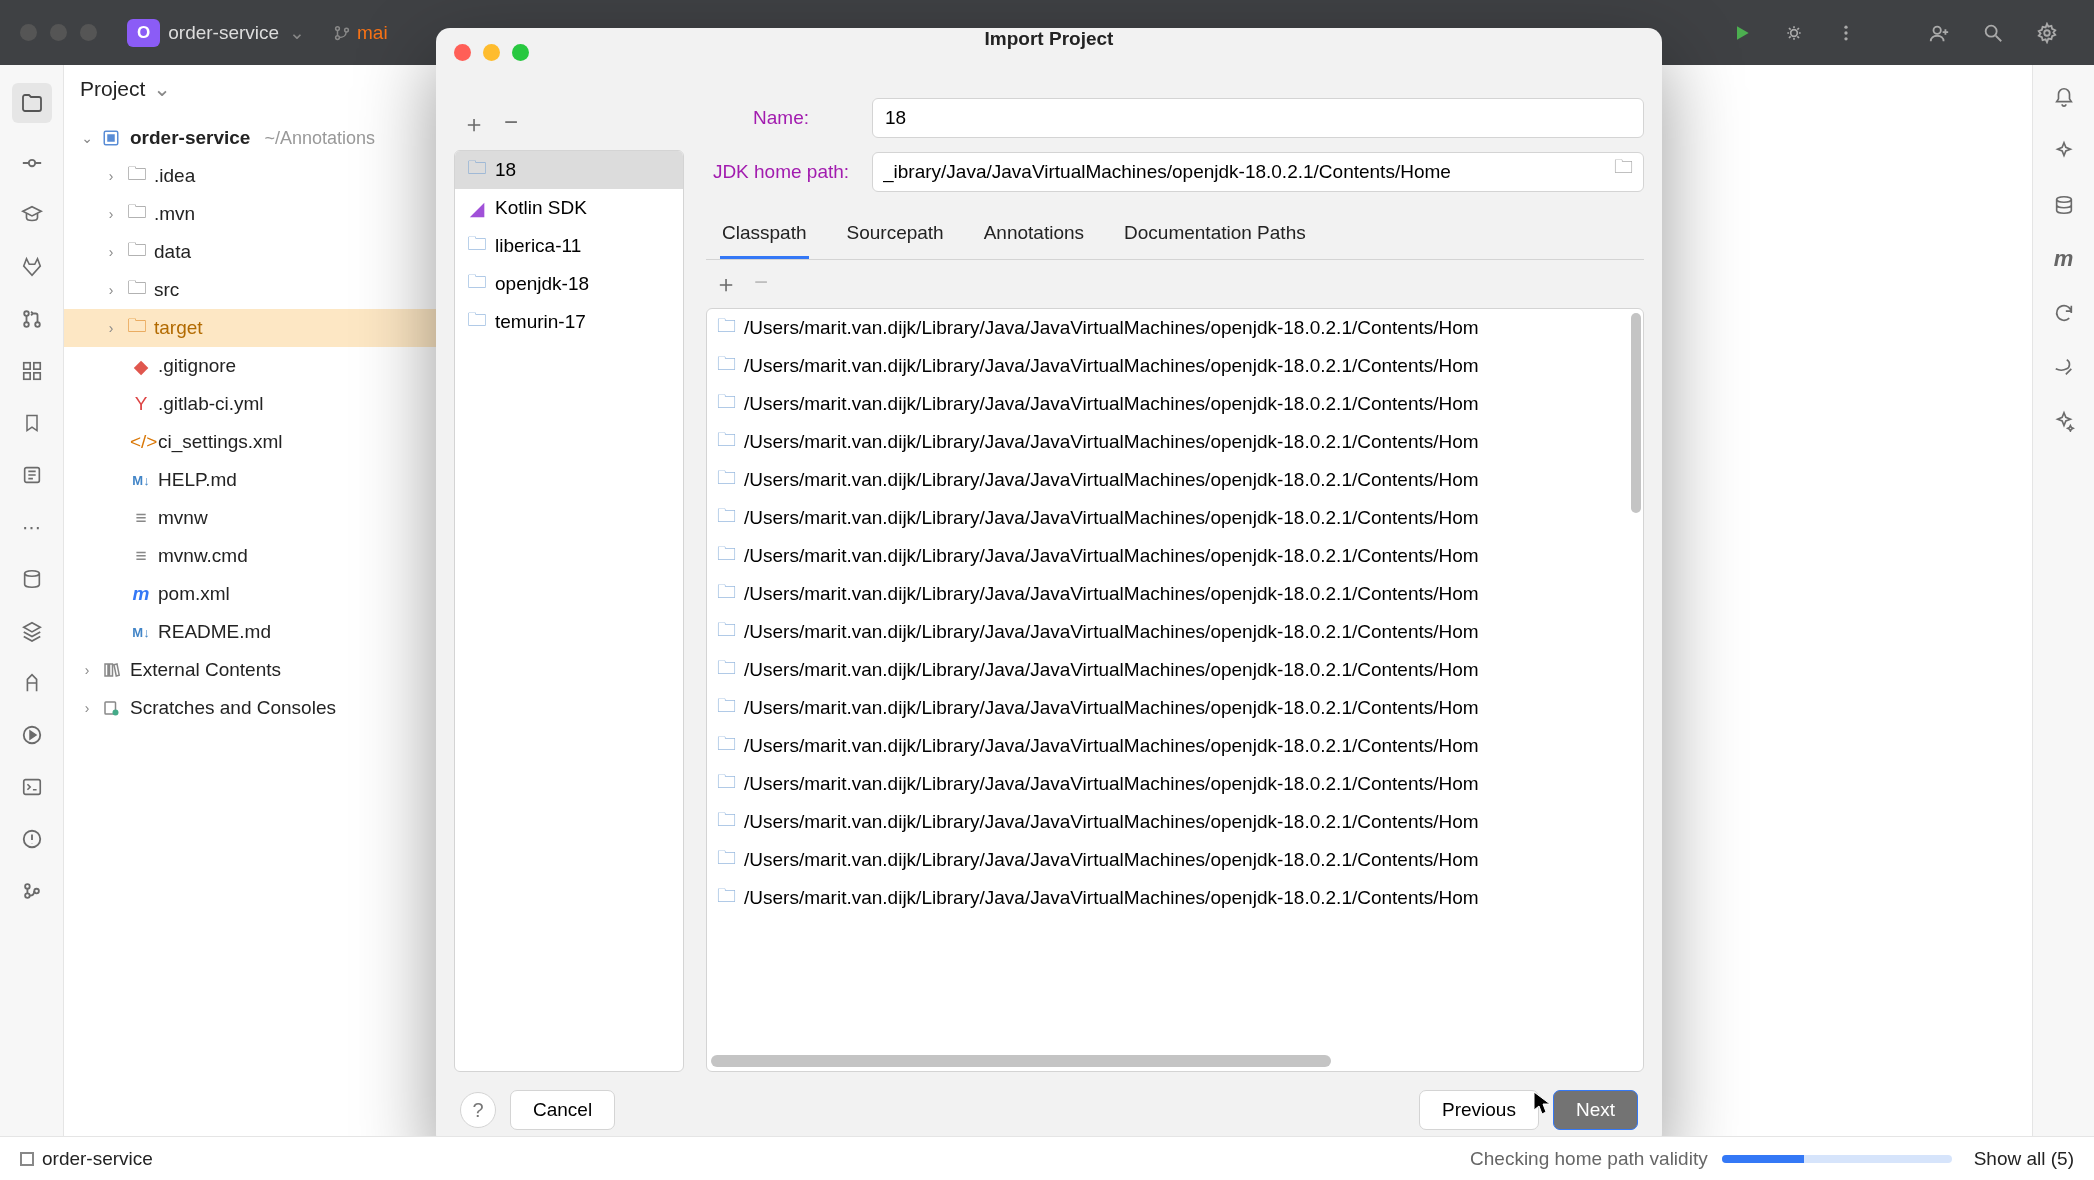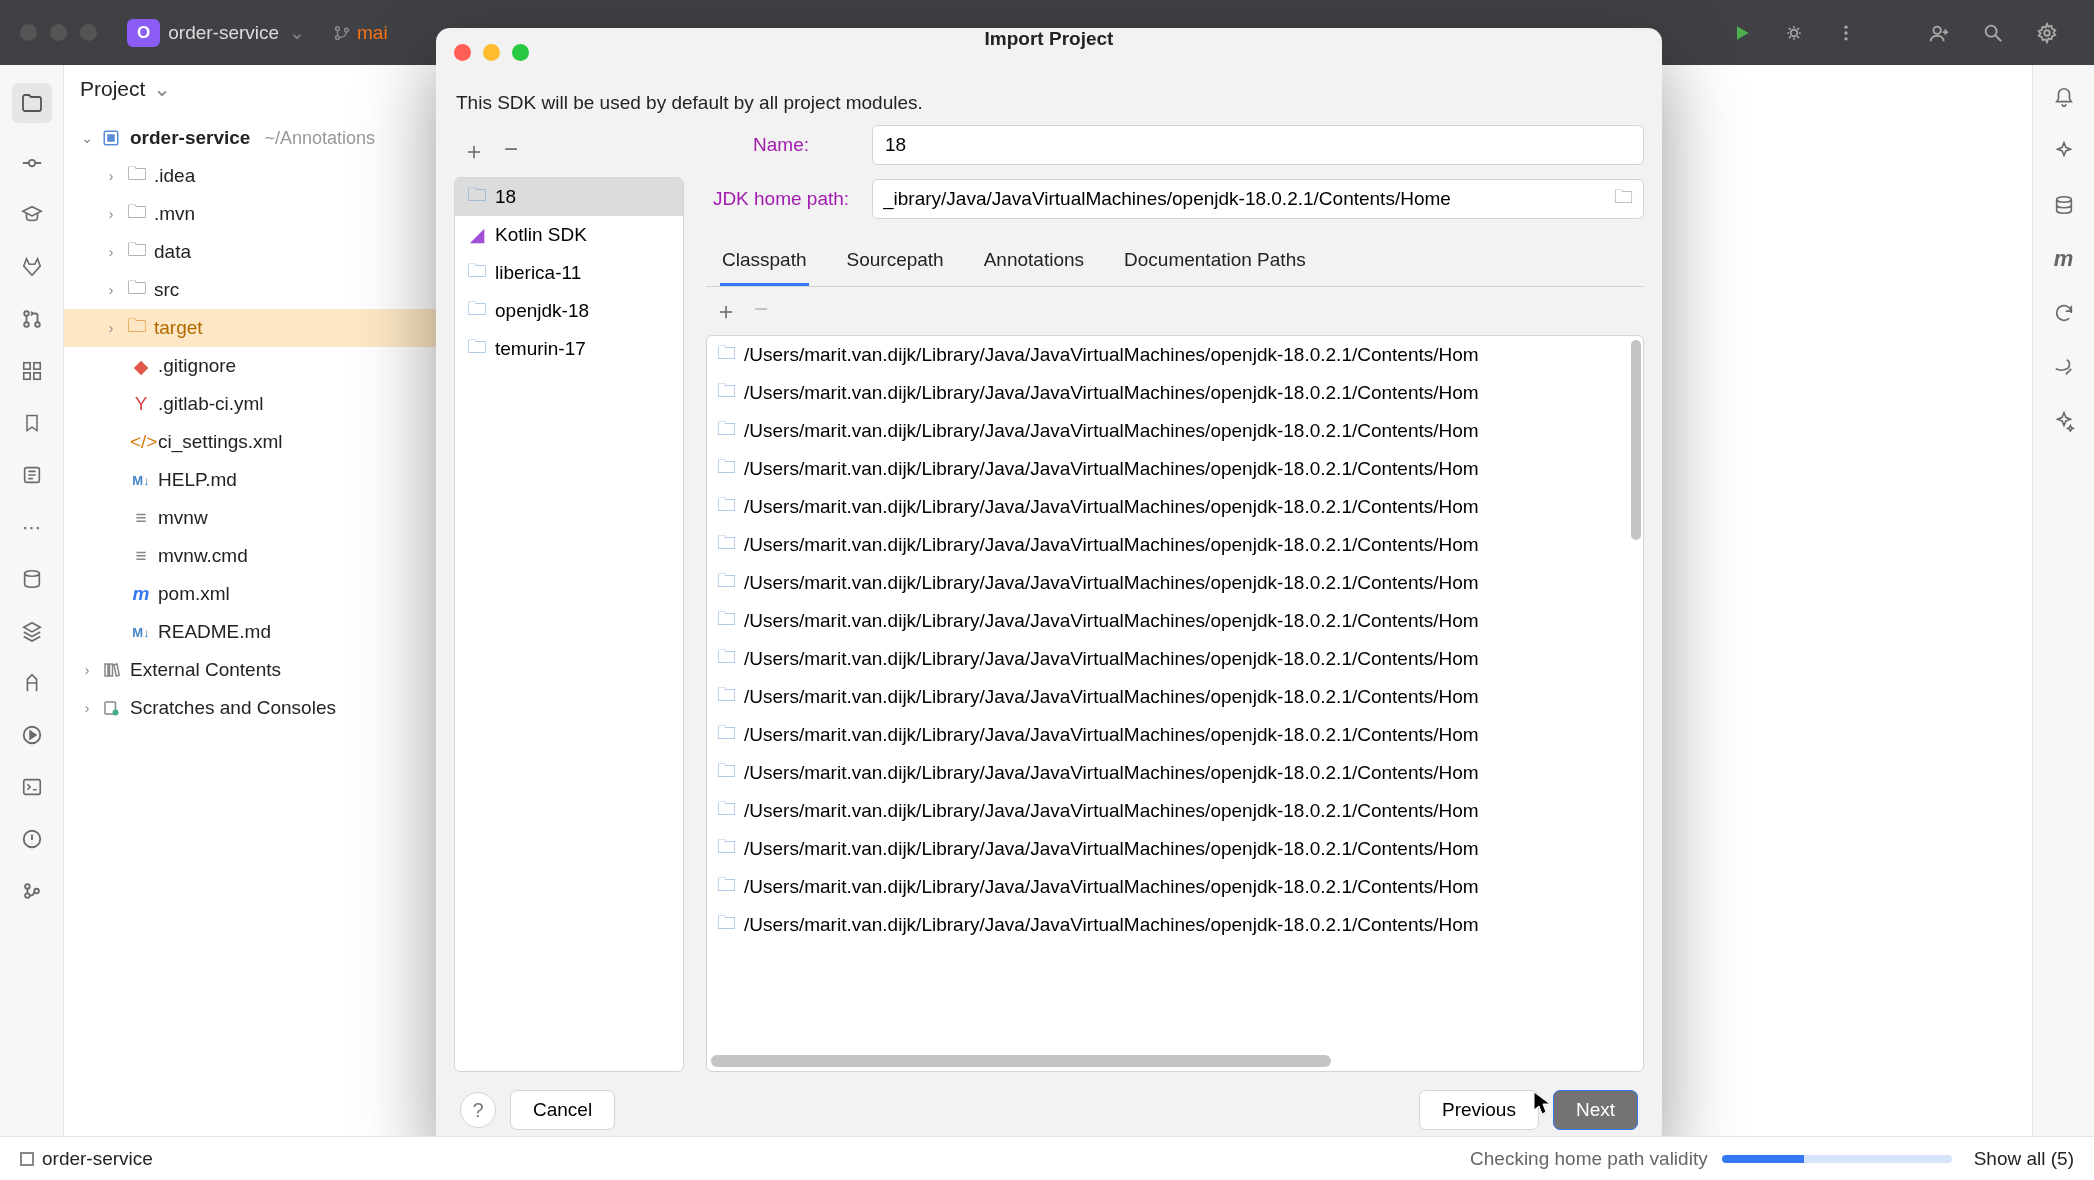--- a/index.html
+++ b/index.html
@@ -65,21 +65,21 @@
     .plus-icon, .minus-icon { cursor: pointer; font-size: 24px; }
     .sdk-list { background: #fff; border: 1px solid #d4d4d4; border-radius: 6px; flex: 1; overflow: auto; }
     .sdk-item { display: flex; align-items: center; height: 38px; padding: 0 12px; gap: 8px; cursor: pointer; }
     .sdk-item.selected { background: #dcdcdc; }
     .sdk-icon { width: 20px; text-align: center; }
     
     .sdk-detail-col { flex: 1; padding-left: 22px; display: flex; flex-direction: column; overflow: hidden; }
     .form-row { display: flex; align-items: center; gap: 16px; margin-bottom: 14px; }
     .form-label { width: 150px; text-align: center; color: #a21caf; }
     .form-input { flex: 1; height: 40px; border: 1px solid #d4d4d4; border-radius: 6px; padding: 0 12px; font-size: 19px; background: #fff; }
-    .path-input-wrap { flex: 1; display: flex; align-items: center; border: 1px solid #d4d4d4; border-radius: 6px; background: #fff; height: 40px; padding: 0 10px; }
+    .path-input-wrap { flex: 1; display: flex; border: 1px solid #d4d4d4; border-radius: 6px; background: #fff; height: 40px; padding: 0 10px; }
     .path-input { flex: 1; border: none; outline: none; font-size: 19px; background: transparent; }
     .browse-icon { color: #888; cursor: pointer; }
     
     .tabs-row { display: flex; gap: 36px; padding: 8px 14px 0; border-bottom: 1px solid #d4d4d4; }
     .tab { padding: 8px 2px 12px; cursor: pointer; color: #232323; }
     .tab.active { border-bottom: 3px solid #3478f6; }
     
     .classpath-toolbar { display: flex; gap: 16px; padding: 8px 8px; color: #6b6b6b; }
     .classpath-list { flex: 1; background: #fff; border: 1px solid #d4d4d4; border-radius: 6px; overflow: hidden; position: relative; }
     .classpath-scroll { overflow: hidden; height: 100%; }
@@ -404,21 +404,20 @@
 <div class="dialog-backdrop">
   <div class="dialog-titlebar">
     <div class="mac-lights">
       <div class="mac-light mac-red"></div>
       <div class="mac-light mac-yellow"></div>
       <div class="mac-light mac-green"></div>
     </div>
     <div class="dialog-title">Import Project</div>
   </div>
   <div class="dialog-subtitle">
-    <div>This SDK will be used by default by all project modules.</div>
   </div>
   <div class="dialog-body">
     <div class="sdk-list-col">
       <div class="sdk-toolbar">
         <span class="plus-icon">＋</span>
         <span class="minus-icon">−</span>
       </div>
       <div class="sdk-list">
         <div class="sdk-item selected">
             <span class="sdk-icon" style="color:#6b9bd1">🗀</span>

